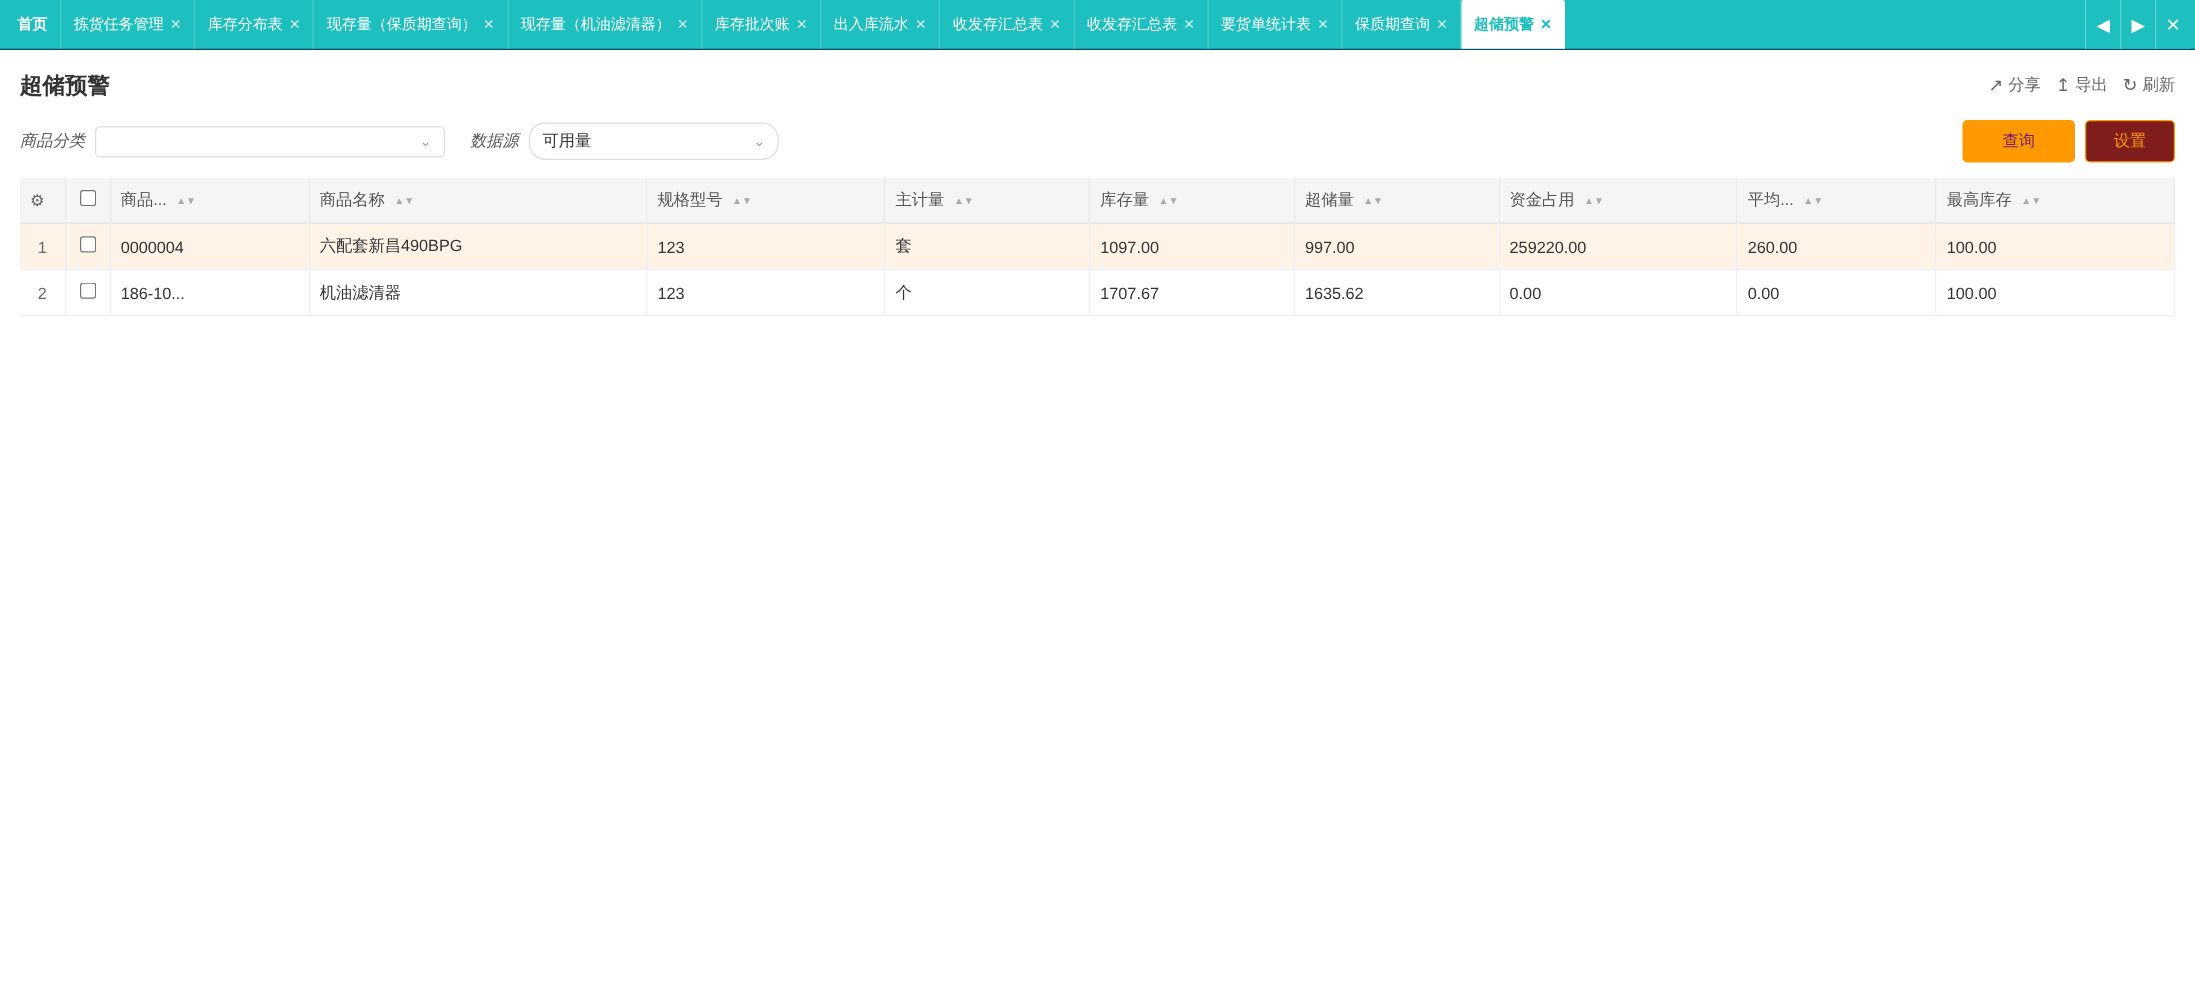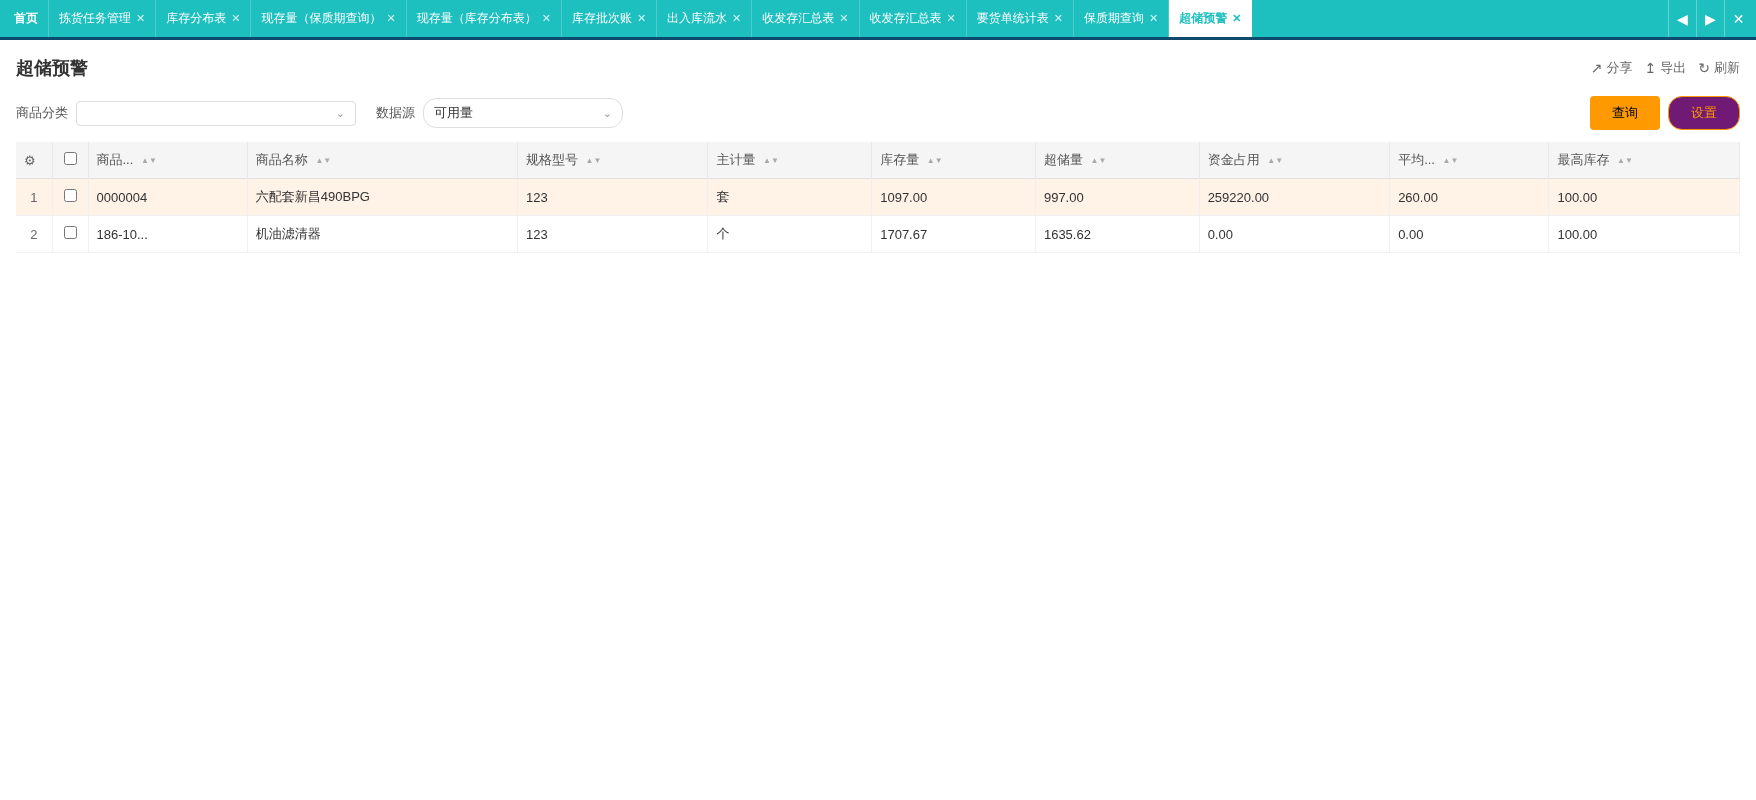--- a/index.html
+++ b/index.html
@@ -6,21 +6,21 @@
     body { font-family: "Microsoft YaHei", Arial, sans-serif; font-size: 13px; background: #f5f5f5; color: #333; }
 
     
     .top-nav {
       display: flex;
       align-items: center;
       background: #1ebfbf;
       height: 40px;
       padding: 0 4px;
       overflow: hidden;
-      border-bottom: 3px solid #0c4a6e;
+      border-bottom: 1px solid #0c4a6e;
     }
     .nav-tab {
       display: flex;
       align-items: center;
       padding: 0 10px;
       height: 40px;
       color: #fff;
       font-size: 12px;
       cursor: pointer;
       white-space: nowrap;
@@ -98,20 +98,21 @@
     }
     .filter-item {
       display: flex;
       align-items: center;
       gap: 8px;
     }
     .filter-label {
       color: #555;
       font-size: 13px;
       white-space: nowrap;
+      font-style: italic;
     }
     .filter-select {
       display: flex;
       align-items: center;
       border: 1px solid #ddd;
       border-radius: 4px;
       padding: 5px 10px;
       min-width: 280px;
       cursor: pointer;
       background: #fff;
@@ -120,32 +121,32 @@
       color: #333;
     }
     .filter-select .chevron { color: #999; font-size: 11px; margin-left: 8px; }
     .filter-buttons {
       display: flex;
       gap: 8px;
       margin-left: auto;
     }
     .btn-query {
       background: #f90;
-      color: #000000;
+      color: #701a75;
       border: none;
       border-radius: 4px;
-      padding: 7px 22px;
+      padding: 7px 32px;
       cursor: pointer;
       font-size: 13px;
     }
     .btn-settings {
-      background: #701a75;
+      background: #7f1d1d;
       color: #f90;
       border: 1px solid #f90;
-      border-radius: 14px;
+      border-radius: 4px;
       padding: 7px 22px;
       cursor: pointer;
       font-size: 13px;
     }
 
     
     .data-table {
       width: 100%;
       border-collapse: collapse;
       font-size: 13px;
@@ -196,21 +197,21 @@
   </div>
   <div class="nav-tab">
     <span>库存分布表</span>
     <span class="close-btn">✕</span>
   </div>
   <div class="nav-tab">
     <span>现存量（保质期查询）</span>
     <span class="close-btn">✕</span>
   </div>
   <div class="nav-tab">
-    <span>现存量（库存分布表）</span>
+    <span>现存量（机油滤清器）</span>
     <span class="close-btn">✕</span>
   </div>
   <div class="nav-tab">
     <span>库存批次账</span>
     <span class="close-btn">✕</span>
   </div>
   <div class="nav-tab">
     <span>出入库流水</span>
     <span class="close-btn">✕</span>
   </div>

